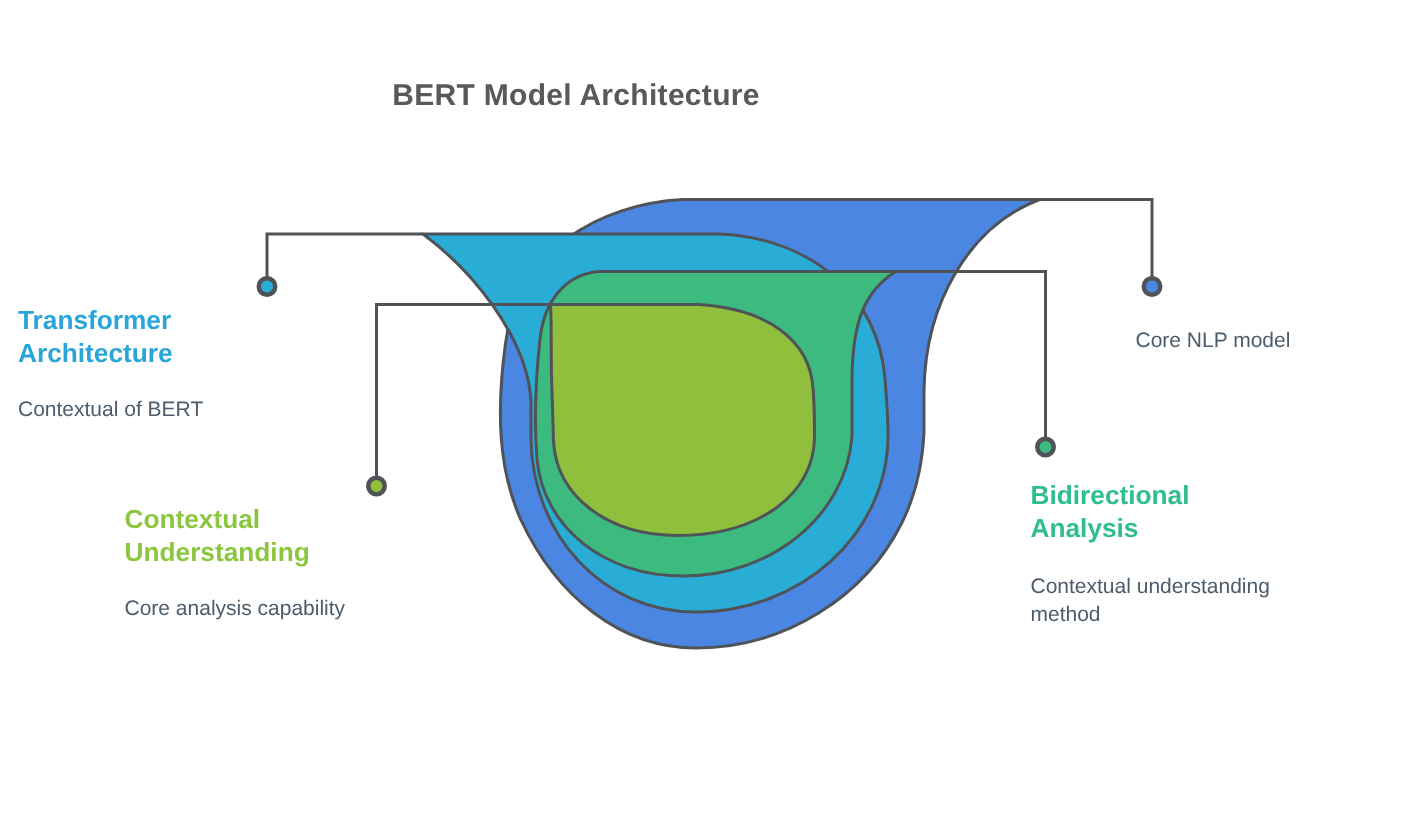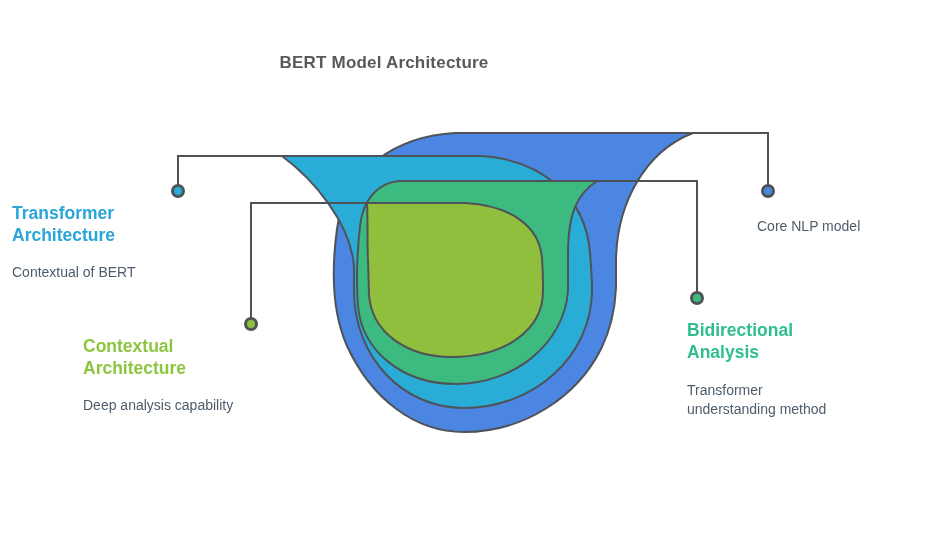--- a/index.html
+++ b/index.html
@@ -1,20 +1,20 @@
 <!DOCTYPE html>
 <html><head>
 <meta charset="utf-8">
 <style>
   html,body{margin:0;padding:0;background:#ffffff;}
   body{font-family:"Liberation Sans", sans-serif;}
   .stage{position:relative;width:948px;height:552px;background:#ffffff;overflow:hidden;}
   .diagram-svg{position:absolute;left:0;top:0;}
   .page-title{position:absolute;left:0;top:53px;width:768px;text-align:center;
-    font-size:17px;font-weight:700;letter-spacing:.2px;}
+    font-size:20px;font-weight:700;letter-spacing:.2px;}
   .label-block{position:absolute;}
   .label-block .heading{font-size:17.5px;font-weight:700;line-height:22px;}
   .label-block .subtitle{font-size:14px;line-height:19px;margin-top:17px;}
   .align-right{}
   .align-left{text-align:left;}
   .lb-transformer{left:12px;top:202px;width:180px;}
   .lb-contextual{left:83px;top:335px;width:180px;}
   .lb-bert{left:757px;top:201px;width:170px;}
   .lb-bert .subtitle{margin-top:16px;}
   .lb-bidirectional{left:687px;top:307px;width:160px;margin-top:12px;}
@@ -78,26 +78,26 @@
   </svg>
 
   <div class="page-title" style="color: rgb(88, 89, 91);">BERT Model Architecture</div>
 
   <div class="label-block align-right lb-transformer">
     <div class="heading" style="color: rgb(42, 165, 216);">Transformer Architecture</div>
     <div class="subtitle" style="color: rgb(77, 92, 107);">Contextual of BERT</div>
   </div>
 
   <div class="label-block align-right lb-contextual">
-    <div class="heading" style="color: rgb(140, 198, 63);">Contextual Architecture</div>
-    <div class="subtitle" style="color: rgb(77, 92, 107);">Deep analysis capability</div>
+    <div class="heading" style="color: rgb(140, 198, 63);">Contextual Understanding</div>
+    <div class="subtitle" style="color: rgb(77, 92, 107);">Core analysis capability</div>
   </div>
 
   <div class="label-block align-left lb-bert">
     <div class="subtitle" style="color: rgb(77, 92, 107); margin-top: 16px;">Core NLP model</div>
   </div>
 
   <div class="label-block align-left lb-bidirectional">
     <div class="heading" style="color: rgb(47, 190, 143);">Bidirectional Analysis</div>
-    <div class="subtitle" style="color: rgb(77, 92, 107);">Transformer understanding method</div>
+    <div class="subtitle" style="color: rgb(77, 92, 107);">Contextual understanding method</div>
   </div>
 
 </div>
 
 </body></html>

